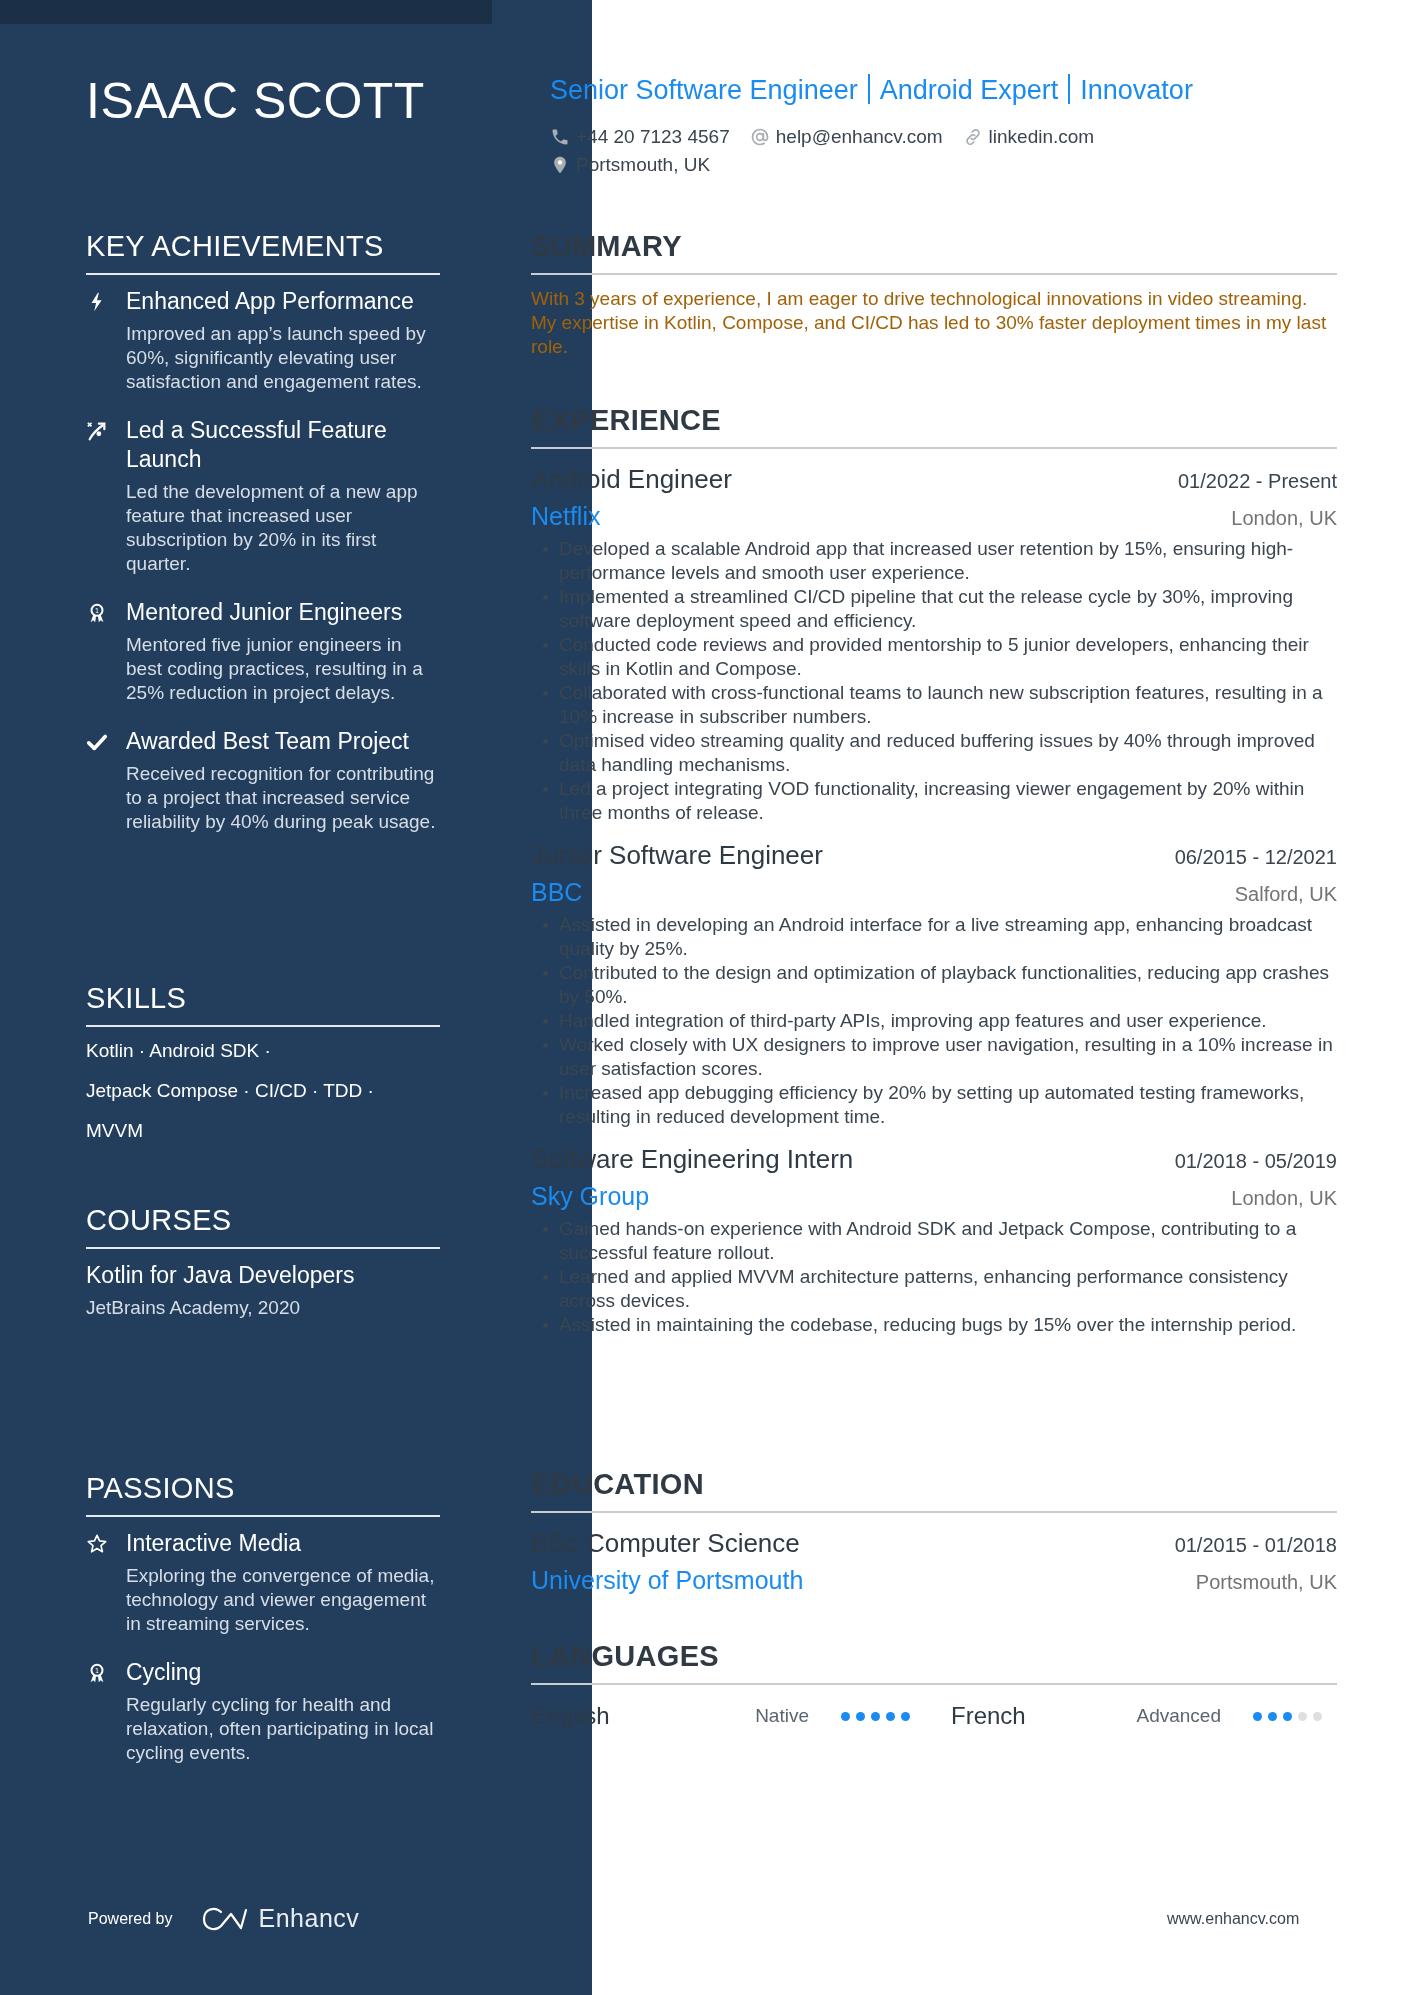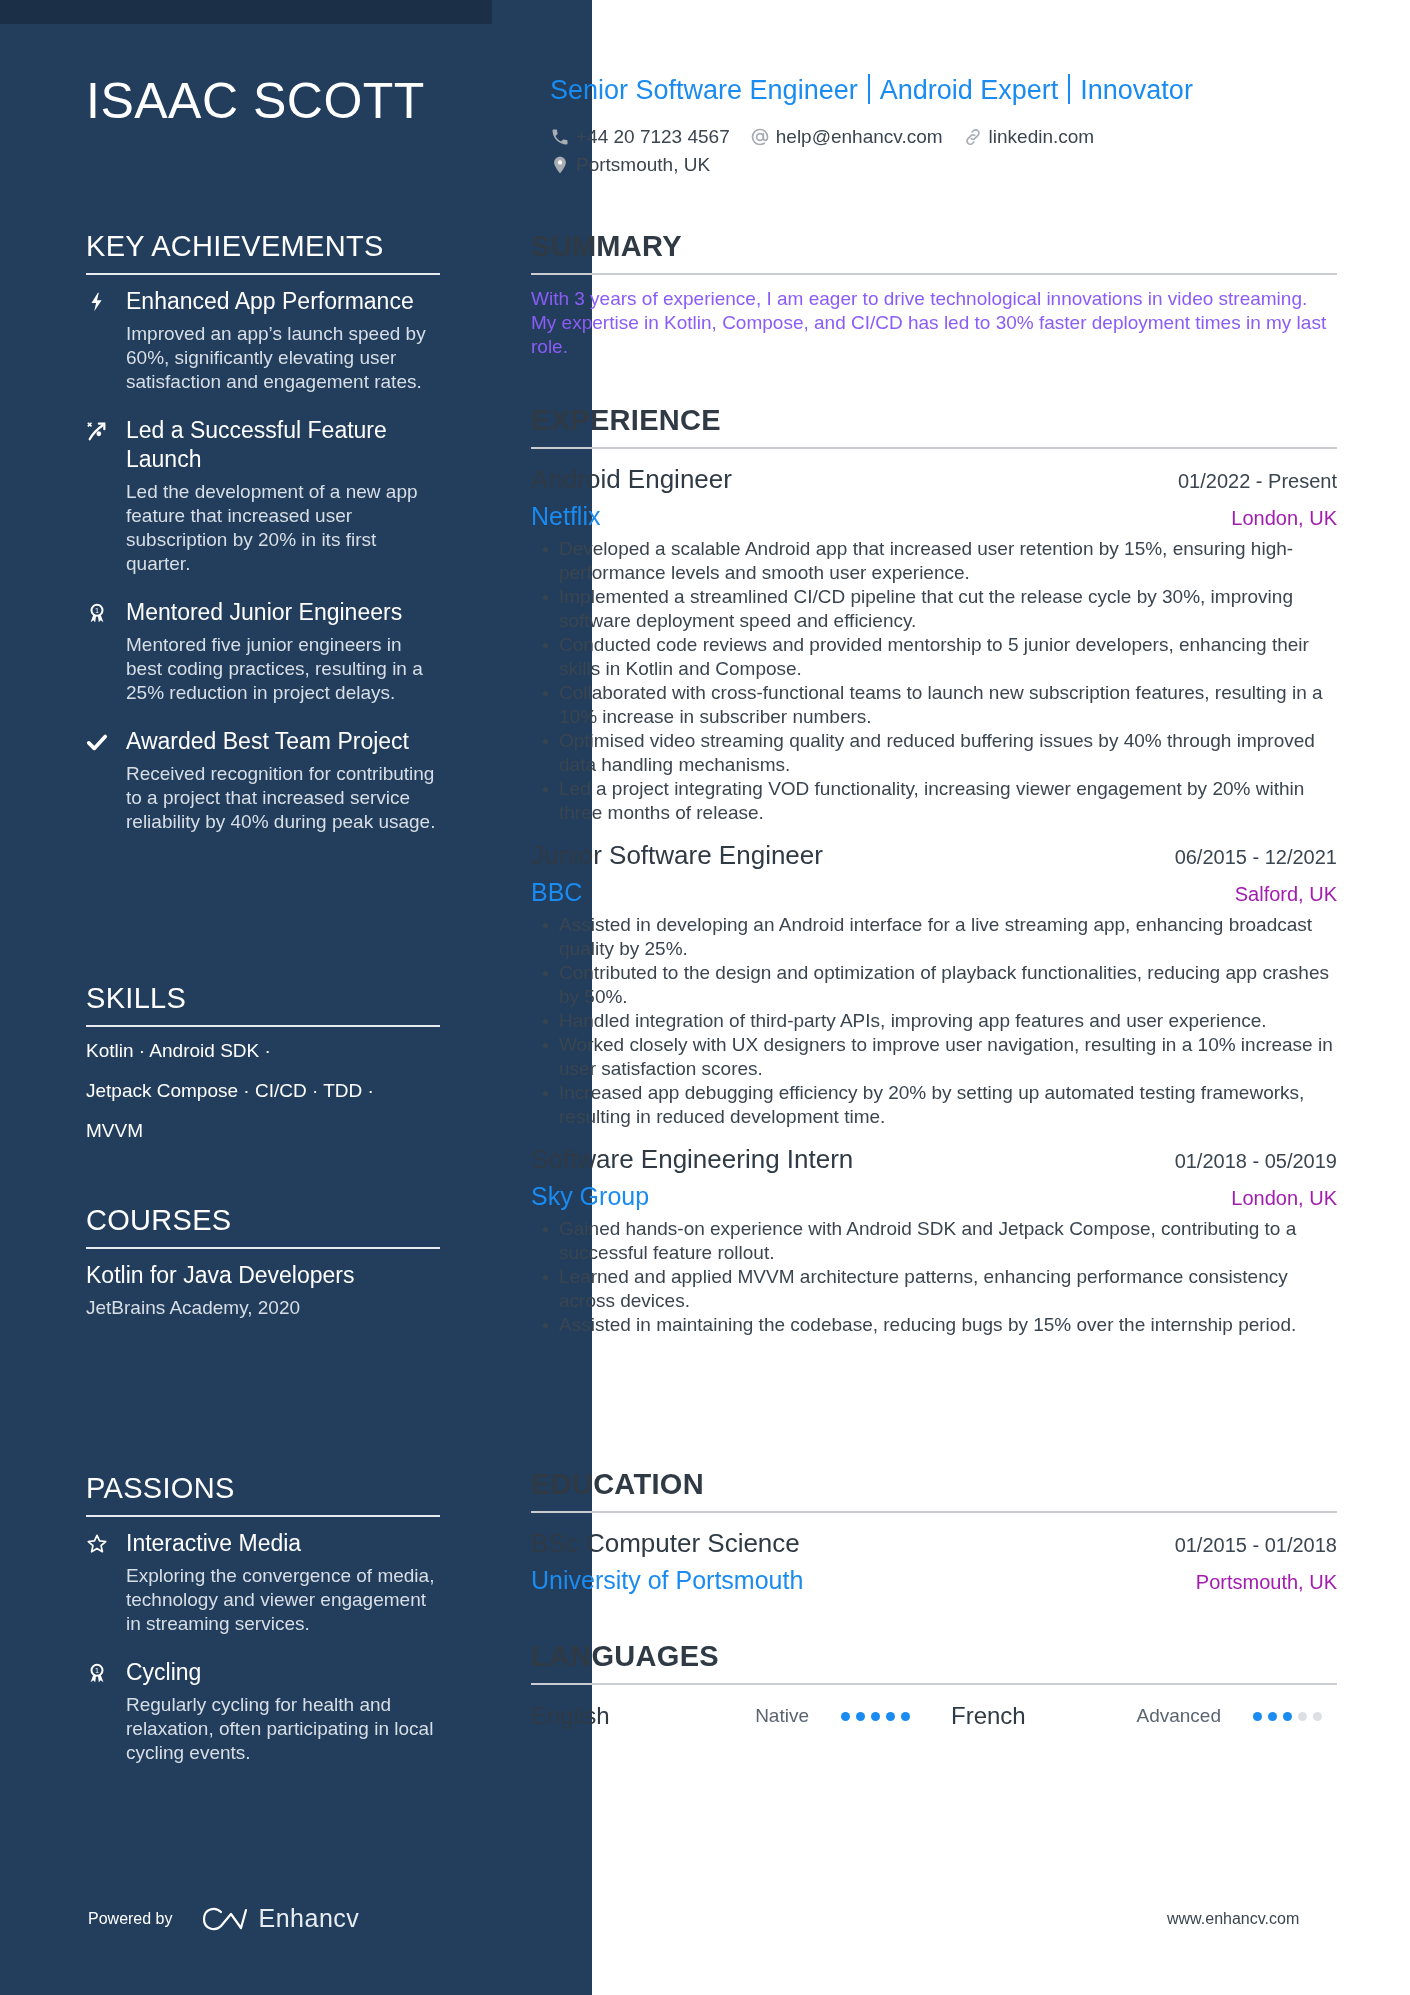--- a/index.html
+++ b/index.html
@@ -46,28 +46,28 @@
   .headline .sep { display: inline-block; width: 2px; height: 30px; background: #1a8bf0; vertical-align: -5px; margin: 0 10px; }
   .contact { position: absolute; left: 550px; font-size: 19px; color: #3a4550; display: flex; align-items: center; }
   .contact .ci { display: flex; align-items: center; margin-right: 20px; }
   .contact svg { width: 20px; height: 20px; margin-right: 6px; display: block; }
 
   .sec { position: absolute; left: 531px; width: 806px; }
   .sec-title {
     font-size: 29px; color: #2f3a45; letter-spacing: 0.3px;
     padding-bottom: 10px; border-bottom: 2px solid #c9cdd1; margin-bottom: 12px;
   }
-  .summary { font-size: 19px; line-height: 24px; color: #8b5cf6; }
+  .summary { font-size: 19px; line-height: 24px; color: #a16207; }
 
   .job { margin-bottom: 12px; }
   .row { display: flex; justify-content: space-between; align-items: baseline; }
   .job-title { font-size: 26px; color: #2f3a45; line-height: 36px; }
   .job-date { font-size: 20px; color: #3a4550; }
   .company { font-size: 25px; color: #1a8bf0; line-height: 38px; }
-  .job-loc { font-size: 20px; color: #a21caf; }
+  .job-loc { font-size: 20px; color: #737373; }
   ul.bullets { list-style: none; margin-top: 2px; }
   ul.bullets li {
     position: relative; padding-left: 28px; font-size: 19px; line-height: 24px; color: #3a4550;
   }
   ul.bullets li::before {
     content: ""; position: absolute; left: 12px; top: 10px; width: 5px; height: 5px; border-radius: 50%; background: #3a4550;
   }
 
   .lang-row { display: flex; align-items: center; height: 38px; }
   .lang-name { font-size: 24px; color: #2f3a45; }

